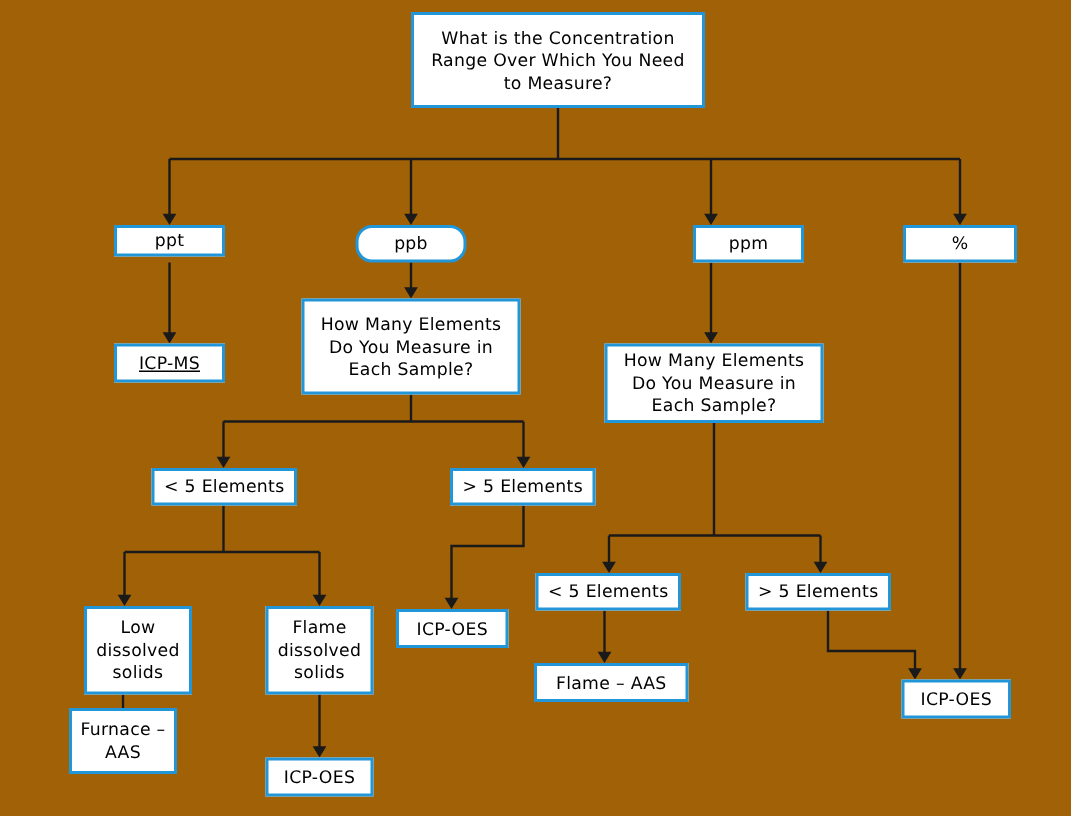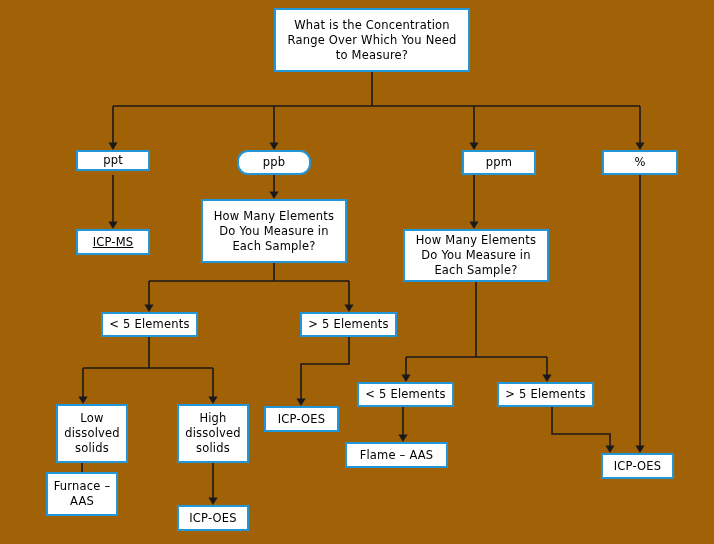--- a/index.html
+++ b/index.html
@@ -112,25 +112,25 @@
 Do You Measure in
 Each Sample?</div>
       <div class="node" style="left: 403px; top: 229px; width: 146px; height: 53px; border-color: rgb(33, 150, 217); background: rgb(255, 255, 255); color: rgb(0, 0, 0);">How Many Elements
 Do You Measure in
 Each Sample?</div>
       <div class="node" style="left: 101px; top: 312px; width: 97px; height: 25px; border-color: rgb(33, 150, 217); background: rgb(255, 255, 255); color: rgb(0, 0, 0);">&lt; 5 Elements</div>
       <div class="node" style="left: 300px; top: 312px; width: 97px; height: 25px; border-color: rgb(33, 150, 217); background: rgb(255, 255, 255); color: rgb(0, 0, 0);">&gt; 5 Elements</div>
       <div class="node" style="left: 46px; top: 404px; width: 72px; height: 59px; border-color: rgb(33, 150, 217); background: rgb(255, 255, 255); color: rgb(0, 0, 0); margin-left: 10px;">Low
 dissolved
 solids</div>
-      <div class="node" style="left: 177px; top: 404px; width: 72px; height: 59px; border-color: rgb(33, 150, 217); background: rgb(255, 255, 255); color: rgb(0, 0, 0);">High
+      <div class="node" style="left: 177px; top: 404px; width: 72px; height: 59px; border-color: rgb(33, 150, 217); background: rgb(255, 255, 255); color: rgb(0, 0, 0);">Flame
 dissolved
 solids</div>
       <div class="node" style="left: 264px; top: 406px; width: 75px; height: 26px; border-color: rgb(33, 150, 217); background: rgb(255, 255, 255); color: rgb(0, 0, 0);">ICP-OES</div>
       <div class="node" style="left: 46px; top: 472px; width: 72px; height: 44px; border-color: rgb(33, 150, 217); background: rgb(255, 255, 255); color: rgb(0, 0, 0);">Furnace –
 AAS</div>
       <div class="node" style="left: 177px; top: 505px; width: 72px; height: 26px; border-color: rgb(33, 150, 217); background: rgb(255, 255, 255); color: rgb(0, 0, 0);">ICP-OES</div>
       <div class="node" style="left: 357px; top: 382px; width: 97px; height: 25px; border-color: rgb(33, 150, 217); background: rgb(255, 255, 255); color: rgb(0, 0, 0);">&lt; 5 Elements</div>
       <div class="node" style="left: 497px; top: 382px; width: 97px; height: 25px; border-color: rgb(33, 150, 217); background: rgb(255, 255, 255); color: rgb(0, 0, 0);">&gt; 5 Elements</div>
-      <div class="node" style="left: 345px; top: 442px; width: 103px; height: 26px; border-color: rgb(33, 150, 217); background: rgb(255, 255, 255); color: rgb(0, 0, 0);">Flame – AAS</div>
+      <div class="node" style="left: 356px; top: 442px; width: 103px; height: 26px; border-color: rgb(33, 150, 217); background: rgb(255, 255, 255); color: rgb(0, 0, 0);">Flame – AAS</div>
       <div class="node" style="left: 601px; top: 453px; width: 73px; height: 26px; border-color: rgb(33, 150, 217); background: rgb(255, 255, 255); color: rgb(0, 0, 0);">ICP-OES</div>
     </div>
 </div>
 
 </body></html>

